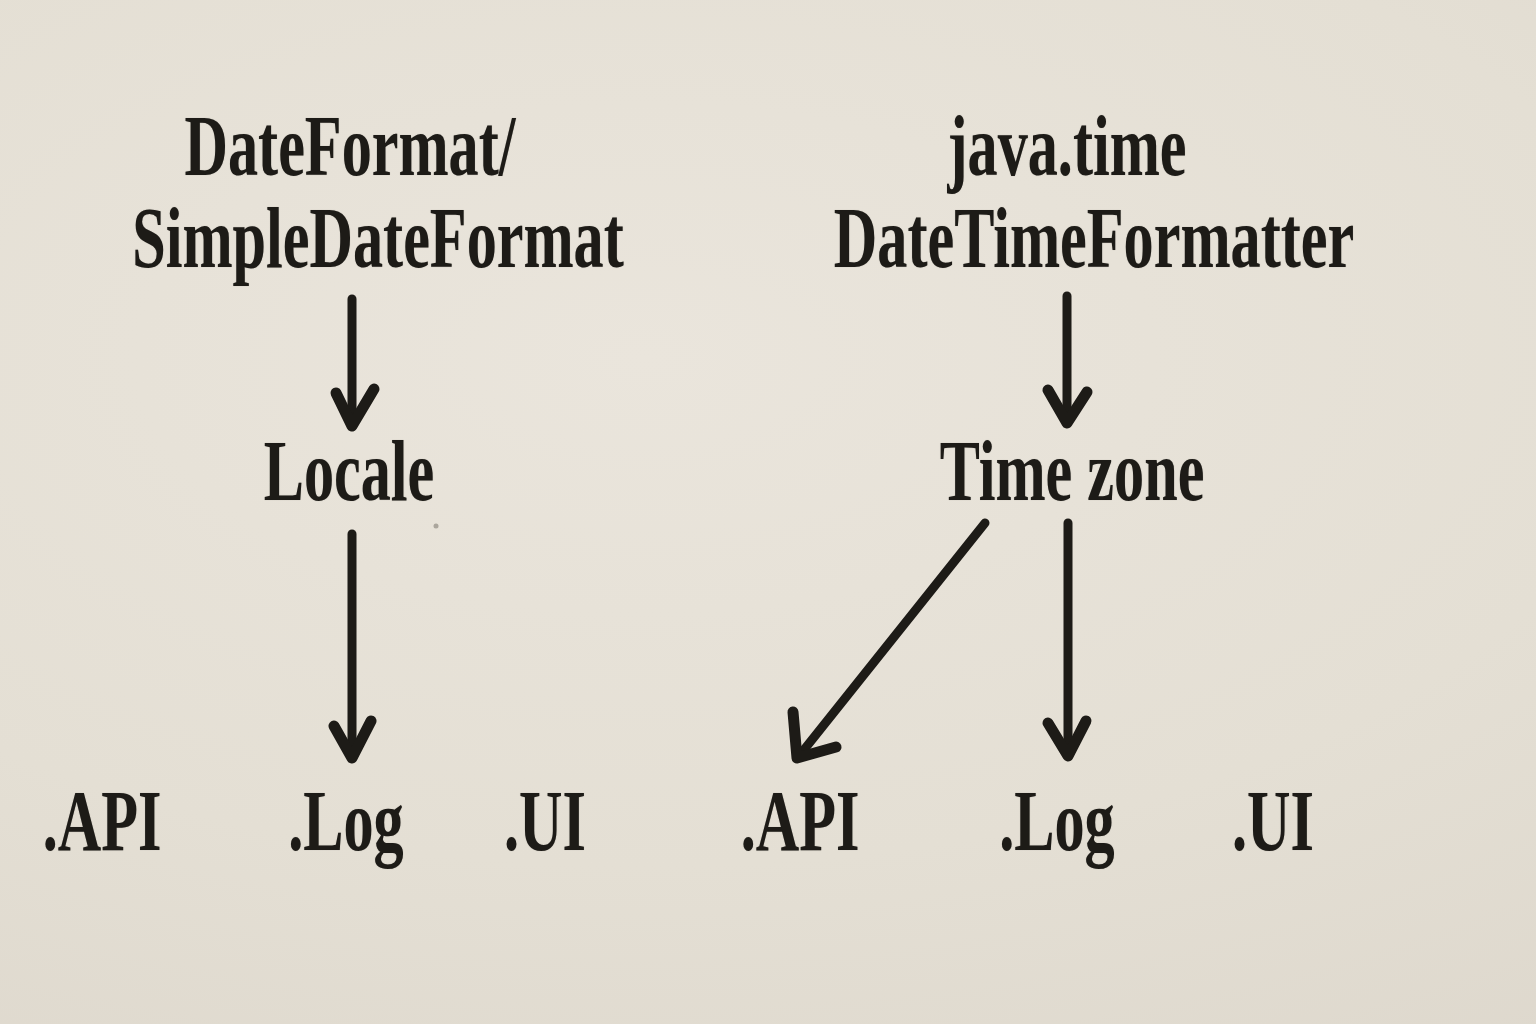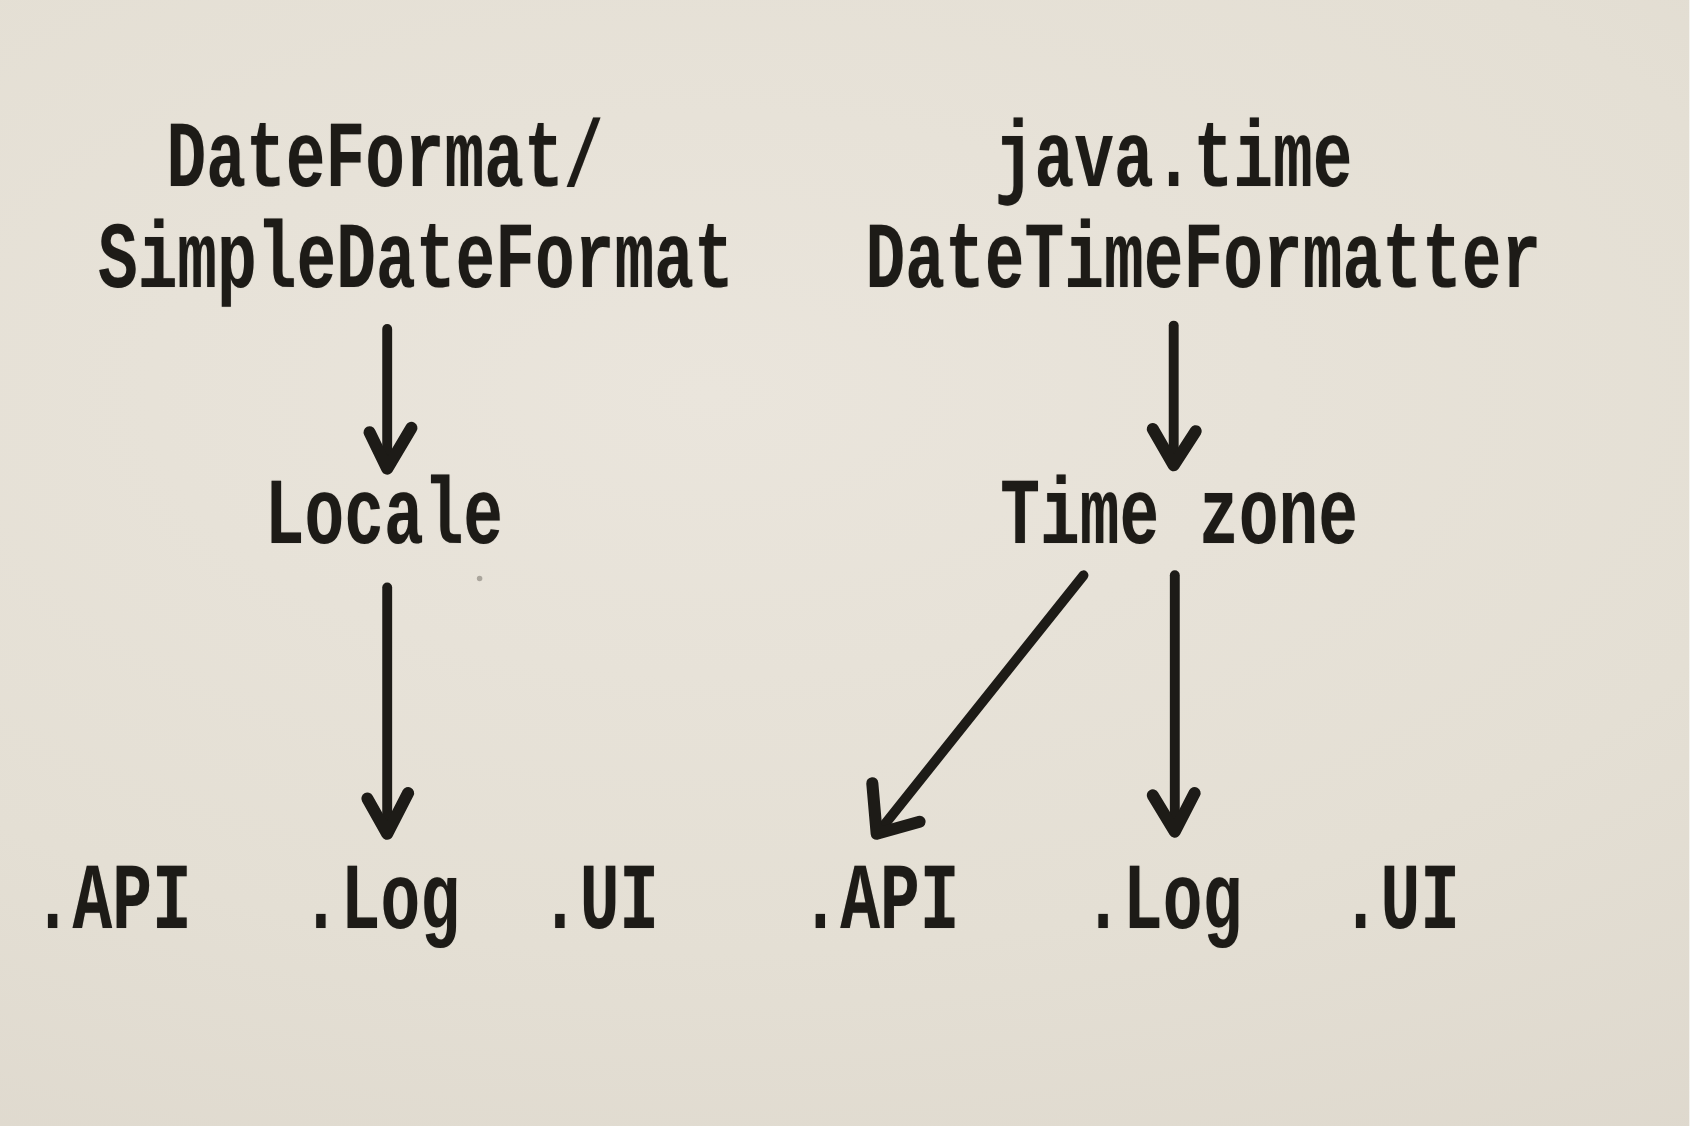--- a/index.html
+++ b/index.html
@@ -8,21 +8,21 @@
     width: 1536px;
     height: 1024px;
     overflow: hidden;
   }
   .canvas {
     position: relative;
     width: 1536px;
     height: 1024px;
     background:
       radial-gradient(ellipse 120% 90% at 42% 35%, #eae5dc 0%, #e4dfd4 55%, #dcd6cb 100%);
-    font-family: Liberation Mono, monospace;
+    font-family: Liberation Serif, serif;
   }
   .txt {
     position: absolute;
     font-weight: 700;
     font-size: 86px;
     line-height: 1;
     color: #1d1b17;
     white-space: nowrap;
     letter-spacing: 0;
     transform: translateX(-50%) scaleX(0.7);

